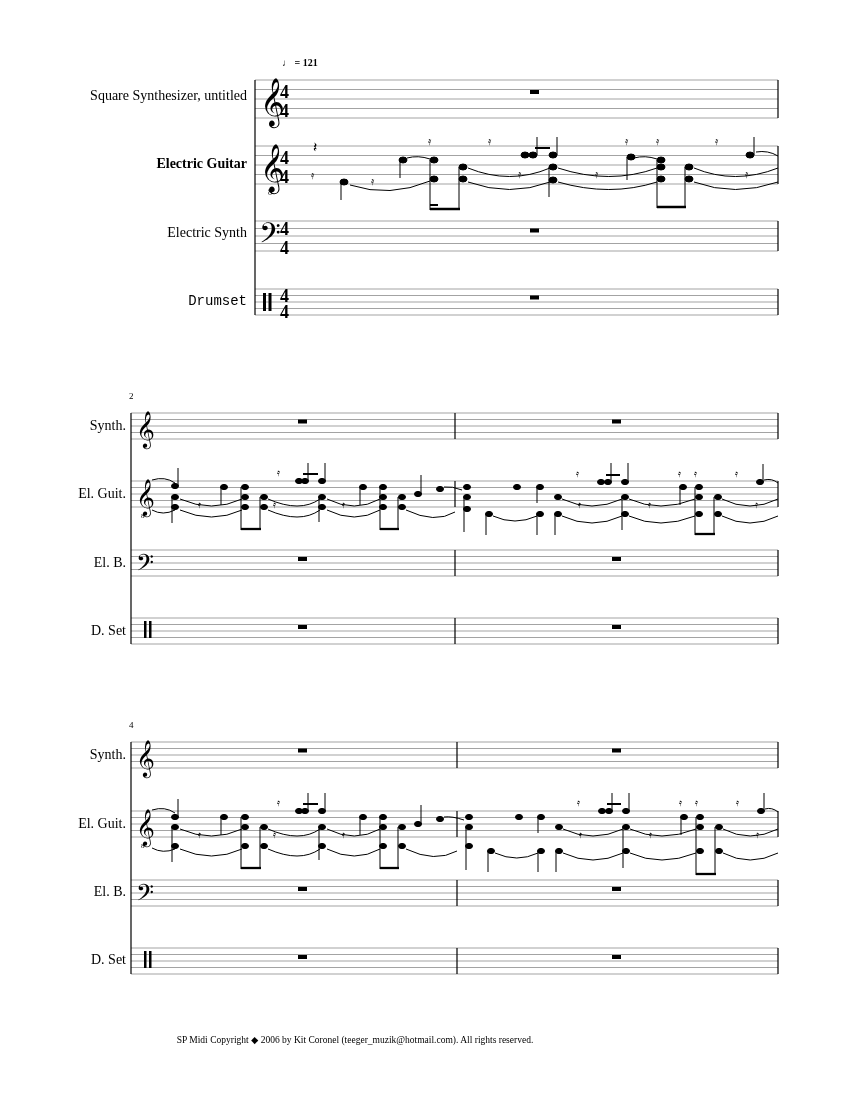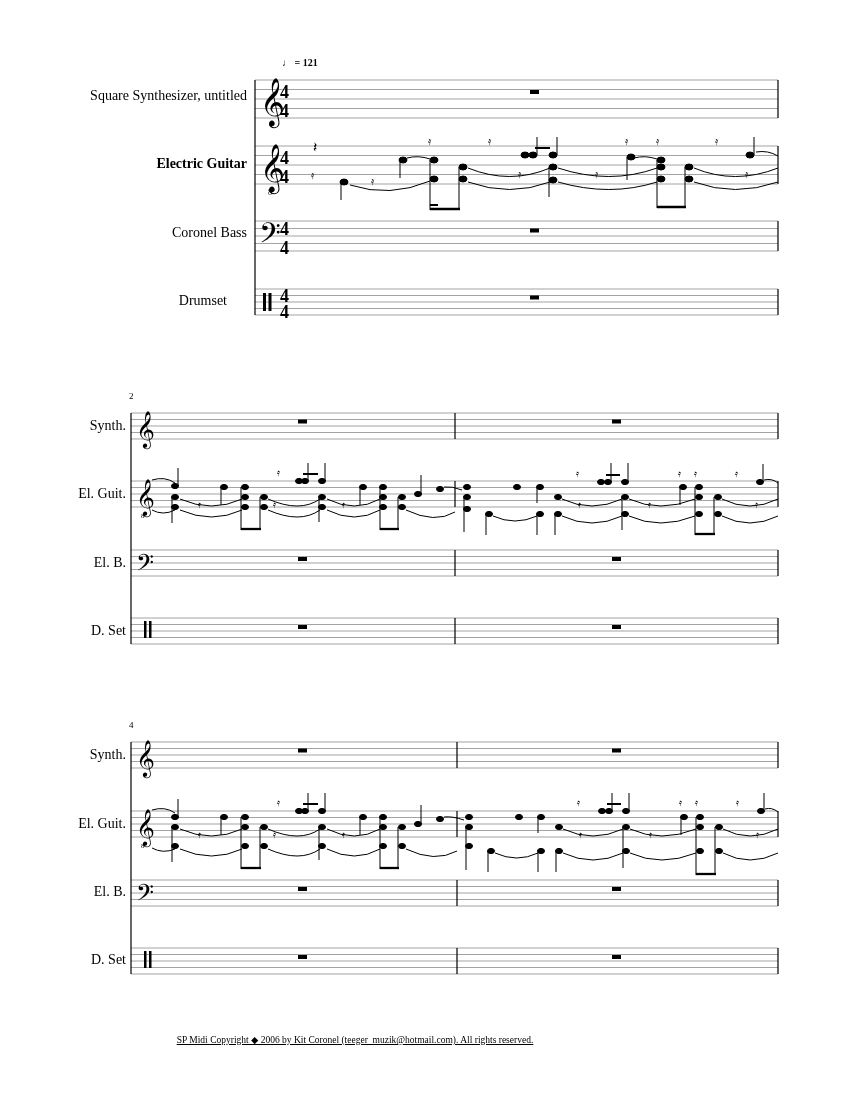--- a/index.html
+++ b/index.html
@@ -1,35 +1,35 @@
 <!DOCTYPE html>
 <html><head>
 <meta charset="utf-8">
 <style>
   html, body { margin:0; padding:0; background:#ffffff; }
   body { width:850px; height:1100px; position:relative; overflow:hidden;
          font-family:"Liberation Serif", "DejaVu Serif", serif; color:#000; }
   .label { position:absolute; font-size:14px; text-align:right; white-space:nowrap; }
   .tempo { position:absolute; font-size:10px; font-weight:bold; }
   .measno { position:absolute; font-size:9px; }
-  .footer { position:absolute; left:0; width:710px; top:1034px; text-align:center; font-size:9.5px;text-decoration:underline; }
+  .footer { position:absolute; left:0; width:710px; top:1034px; text-align:center; font-size:9.5px; }
   svg { position:absolute; left:0; top:0; }
 </style>
 </head>
 <body>
 
 <div class="tempo" style="left:282px; top:57px;">
   <span>♩</span>
   <span>= 121</span>
 </div>
 
 <div class="label" style="right:603px; top:88px;">Square Synthesizer, untitled</div>
 <div class="label" style="right:603px; top:156px;font-weight:bold;">Electric Guitar</div>
-<div class="label" style="right:603px; top:225px;">Coronel Bass</div>
-<div class="label" style="right:623px; top:293px;">Drumset</div>
+<div class="label" style="right:603px; top:225px;">Electric Synth</div>
+<div class="label" style="right:603px; top:293px;font-family:Liberation Mono, monospace;">Drumset</div>
 
 <div class="measno" style="left:129px; top:391px;">2</div>
 <div class="label" style="right:724px; top:418px;">Synth.</div>
 <div class="label" style="right:724px; top:486px;">El. Guit.</div>
 <div class="label" style="right:724px; top:555px;">El. B.</div>
 <div class="label" style="right:724px; top:623px;">D. Set</div>
 
 <div class="measno" style="left:129px; top:720px;">4</div>
 <div class="label" style="right:724px; top:747px;">Synth.</div>
 <div class="label" style="right:724px; top:816px;">El. Guit.</div>

